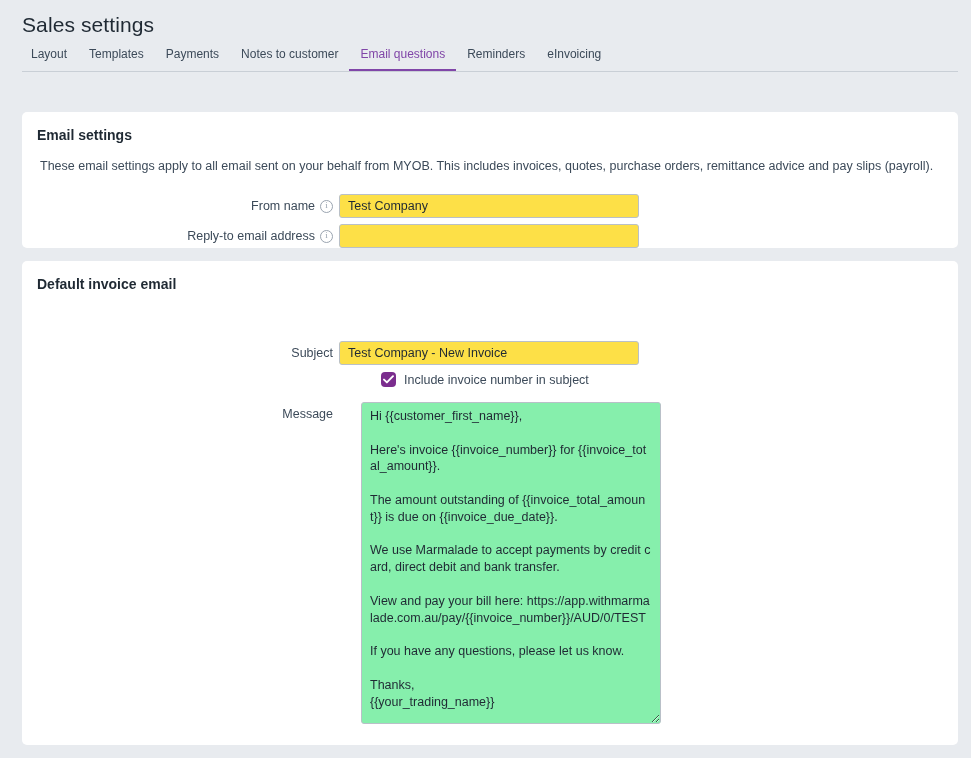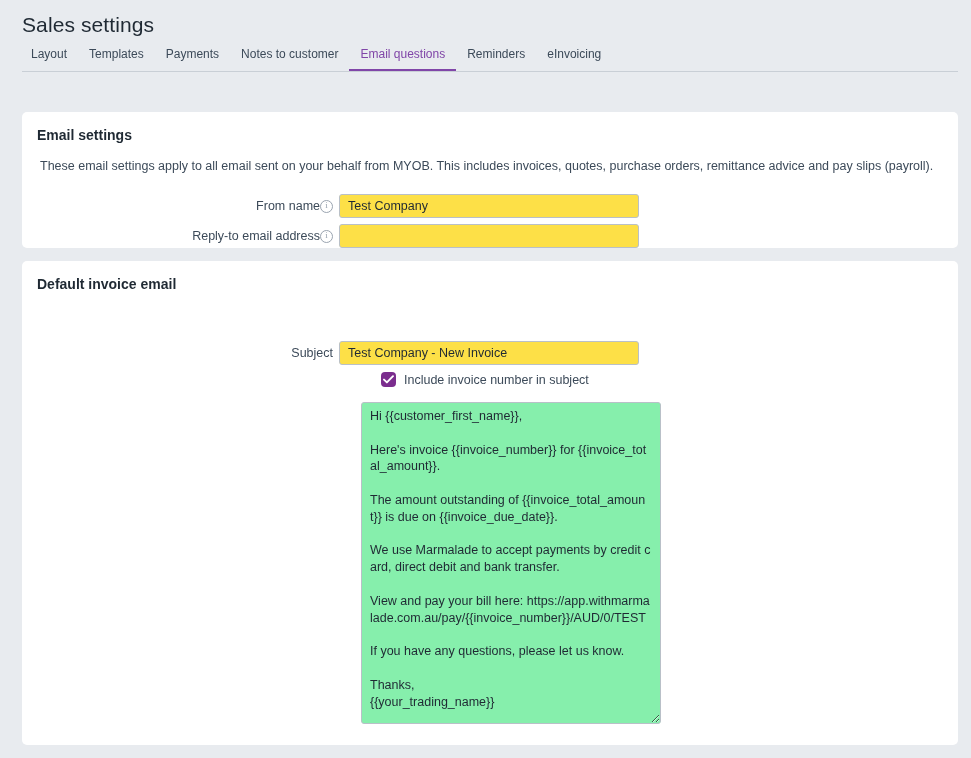--- a/index.html
+++ b/index.html
@@ -93,20 +93,21 @@
   .field-label {
     width: 317px;
     text-align: right;
     font-size: 12.5px;
     color: #3c4a59;
     line-height: 24px;
     padding-right: 6px;
     display: flex;
     justify-content: flex-end;
     align-items: center;
+    gap: 5px;
   }
   .info-icon {
     display: inline-flex;
     align-items: center;
     justify-content: center;
     width: 13px; height: 13px;
     flex: 0 0 13px;
     border-radius: 50%;
     border: 1px solid #9aa4b0;
     color: #9aa4b0;
@@ -244,20 +245,21 @@
 
   <div class="check-row" style="top:111px;padding-left:20px;">
     <span class="checkbox">
       <svg width="11" height="9" viewBox="0 0 11 9" aria-hidden="true">
         <path d="M1 4.6 L3.9 7.4 L10 1.2" fill="none" stroke="#ffffff" stroke-width="1.9" stroke-linecap="round" stroke-linejoin="round"></path>
       </svg>
     </span>
     <span class="check-label">Include invoice number in subject</span>
   </div>
 
+  <div class="msg-label" style="top:145px;">Message</div>
   <textarea class="msg-area" style="top: 141px;">Hi {{customer_first_name}},
 
 Here's invoice {{invoice_number}} for {{invoice_total_amount}}.
 
 The amount outstanding of {{invoice_total_amount}} is due on {{invoice_due_date}}.
 
 We use Marmalade to accept payments by credit card, direct debit and bank transfer.
 
 View and pay your bill here: https://app.withmarmalade.com.au/pay/{{invoice_number}}/AUD/0/TEST
 

